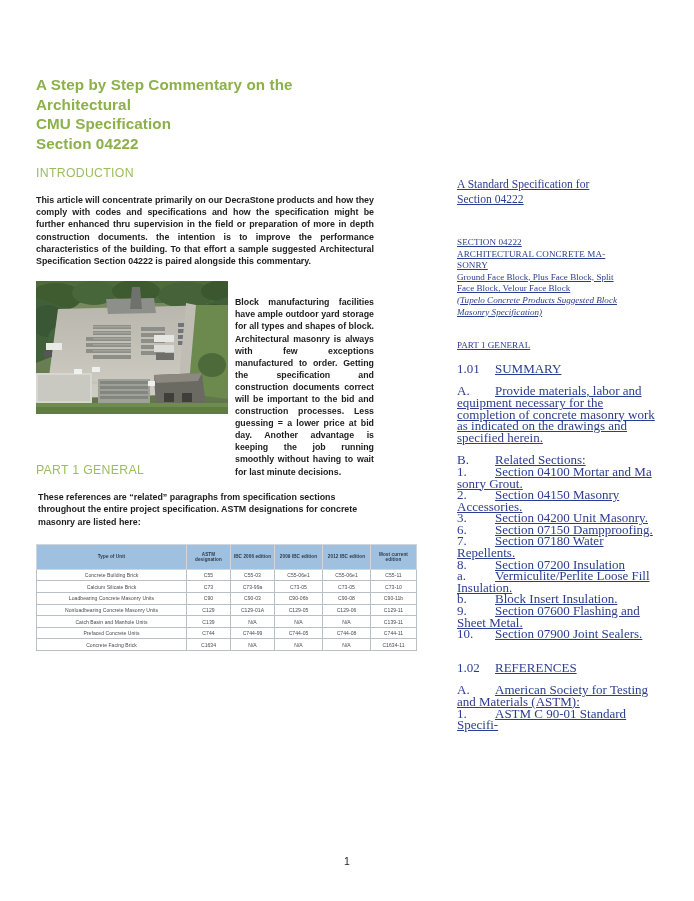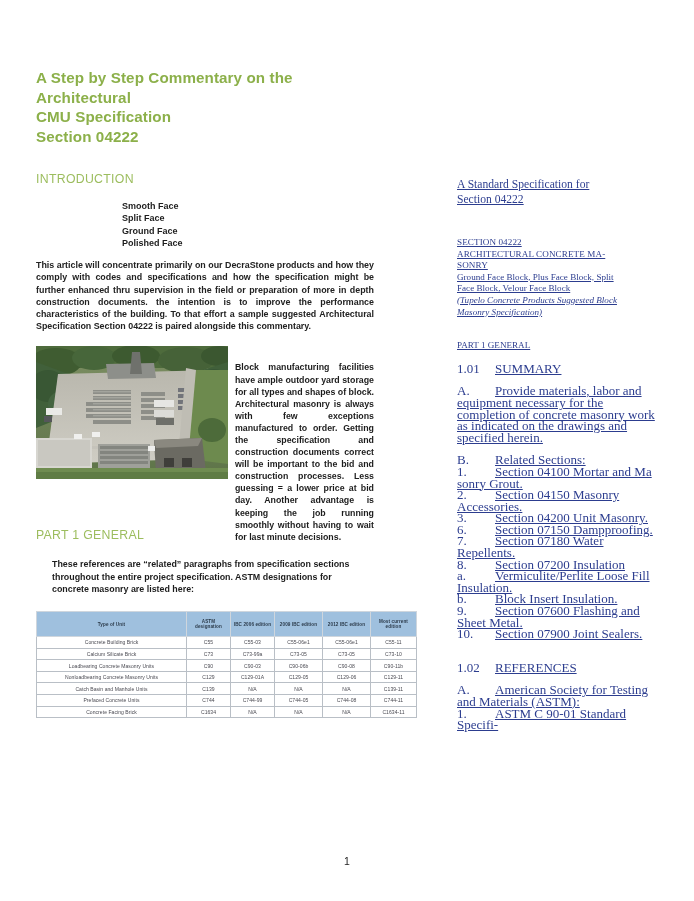--- a/index.html
+++ b/index.html
@@ -22,30 +22,30 @@
     position:absolute;
     left:36px; top:68px;
     width:338px;
   }
   .doc-title{
     color:#8cb04a;
     font-size:15.2px;
     font-weight:bold;
     line-height:19.5px;
     letter-spacing:0.1px;
-    margin:0 0 0 0;
+    margin:7px 0 0 0;
   }
   .doc-title .tline{display:block;}
 
   .section-head{
     color:#9cbd5e;
     font-size:12.3px;
     font-weight:normal;
     letter-spacing:0.3px;
-    margin:26px 0 14px 0;
+    margin:13px 0 14px 0;
   }
   .body-p{
     color:#222222;
     font-size:8.9px;
     line-height:12.2px;
     text-align:justify;
     margin:0 0 10px 0;
     font-weight:600;
   }
   .finish-list{
@@ -87,21 +87,21 @@
     color:#9cbd5e;
     font-size:12.3px;
     letter-spacing:0.3px;
     margin:22px 0 14px 0;
   }
   .refs-p{
     color:#1d1d1d;
     font-size:8.9px;
     line-height:12.2px;
     font-weight:600;
-    margin:16px;
+    margin:2px;
   }
 
   
   .astm-table-wrap{
     margin-top:16px;
     width:340px;
     filter:blur(0.18px);
   }
   table.astm{
     border-collapse:collapse;
@@ -200,26 +200,20 @@
 
     <div class="doc-title">
       <span class="tline">A Step by Step Commentary on the Architectural</span>
       <span class="tline">CMU Specification</span>
       <span class="tline">Section 04222</span>
     </div>
 
     <div class="section-head">INTRODUCTION</div>
 
 
-    <ul class="finish-list">
-      <li>Smooth Face</li>
-      <li>Split Face</li>
-      <li>Ground Face</li>
-      <li>Polished Face</li>
-    </ul>
 
     <p class="body-p">This article will concentrate primarily on our DecraStone products and how they comply with codes and specifications and how the specification might be further enhanced thru supervision in the field or preparation of more in depth construction documents. the intention is to improve the performance characteristics of the building. To that effort a sample suggested Architectural Specification Section 04222 is paired alongside this commentary.</p>
 
     <div class="photo-row">
       <div class="photo">
         <svg width="192" height="133" viewBox="0 0 192 133" xmlns="http://www.w3.org/2000/svg">
           <defs>
             <linearGradient id="sky" x1="0" y1="0" x2="0" y2="1">
               <stop offset="0%" stop-color="#7d8f63"></stop>
               <stop offset="100%" stop-color="#5d7348"></stop>

